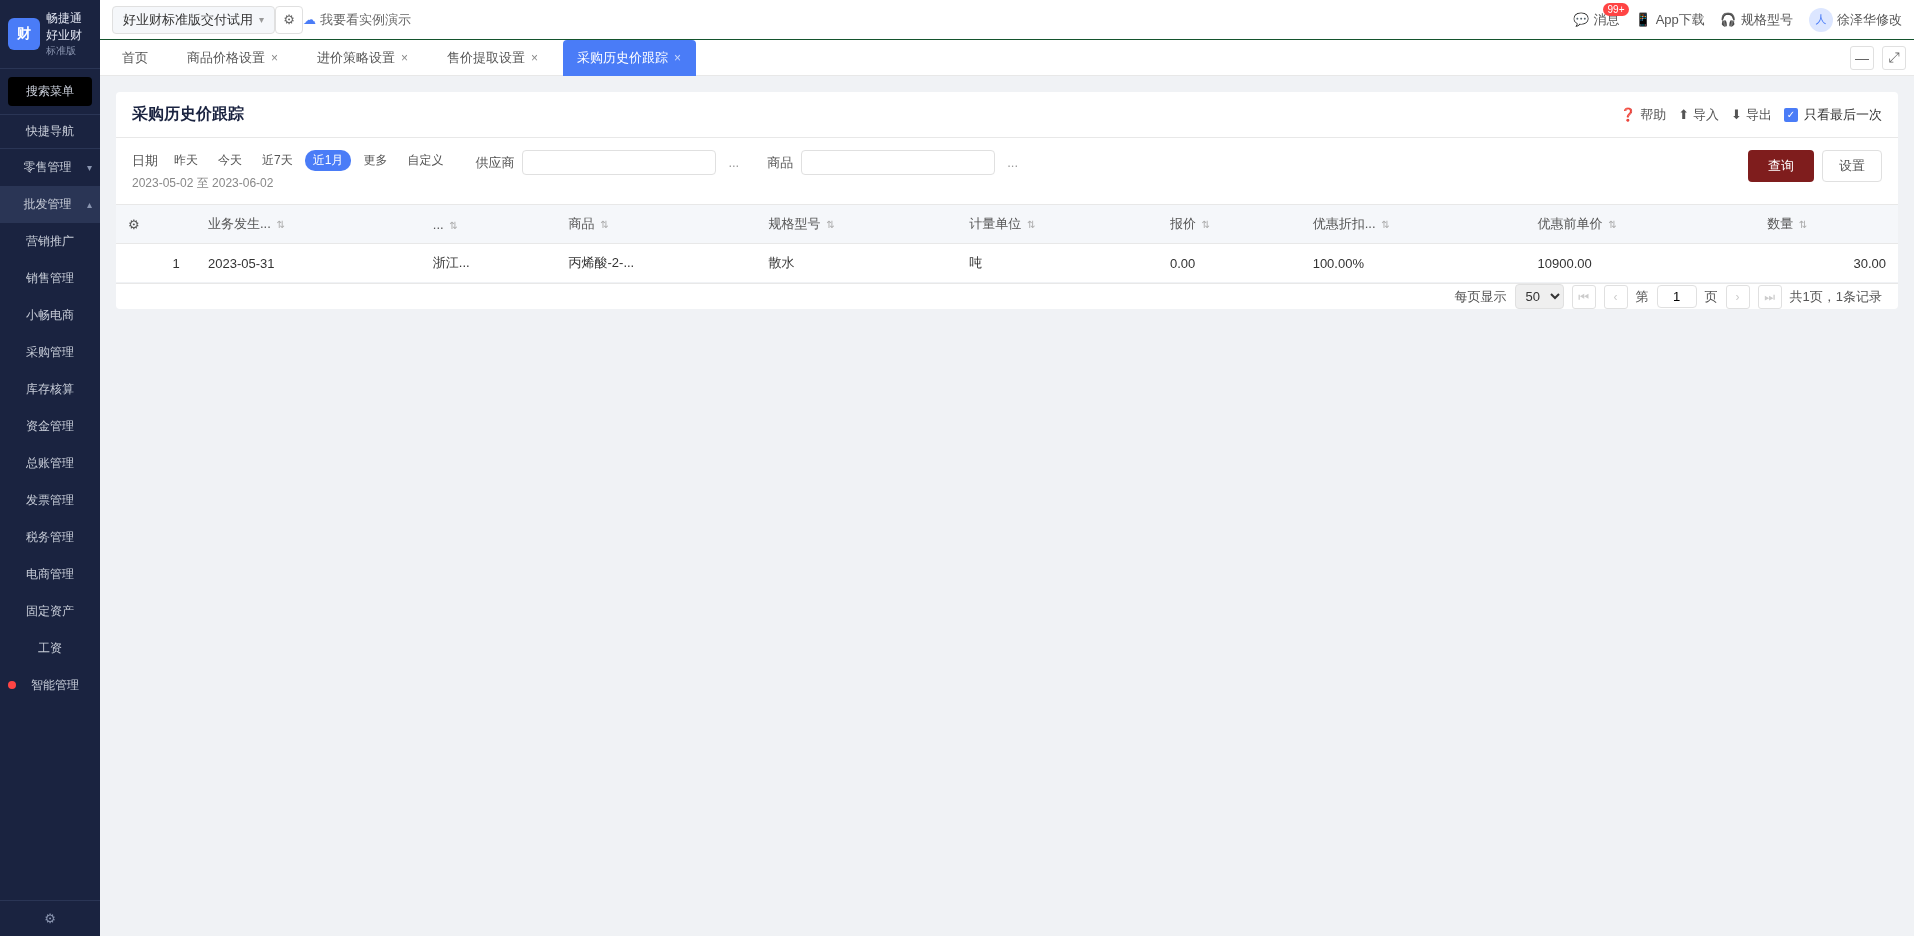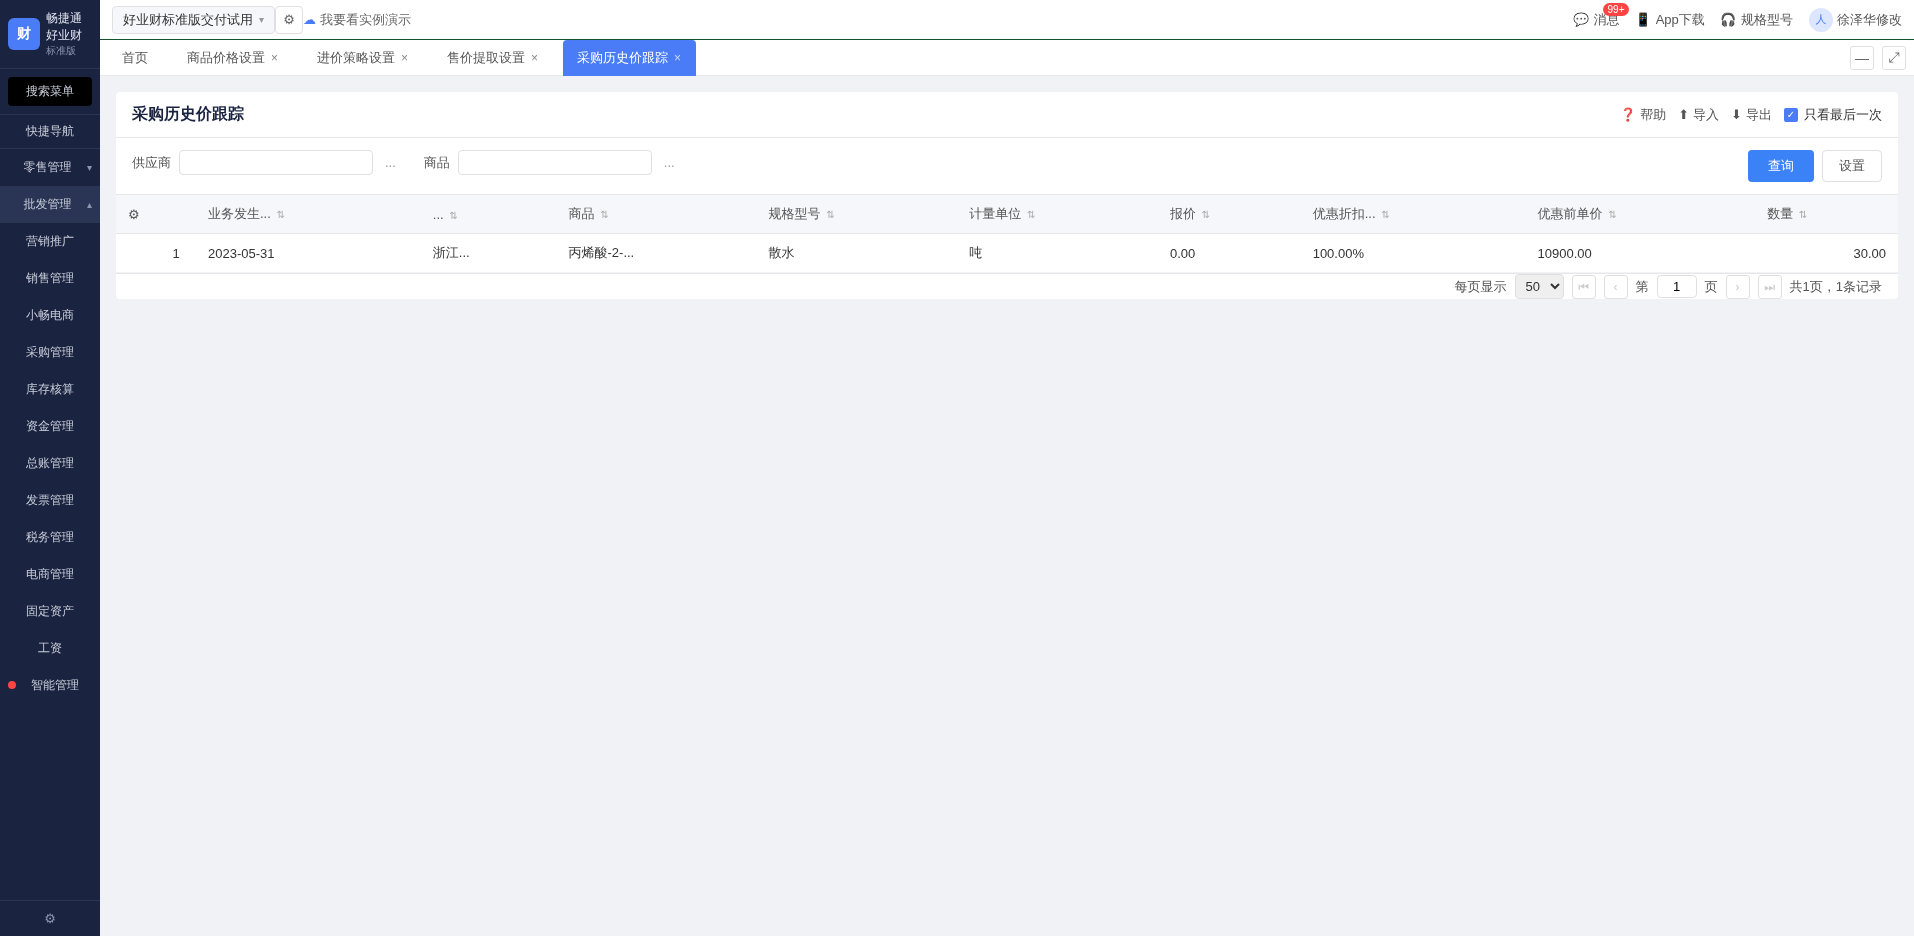--- a/index.html
+++ b/index.html
@@ -66,21 +66,21 @@
     .filter-area { padding: 12px 16px; border-bottom: 1px solid #e8e8e8; display: flex; align-items: center; gap: 16px; flex-wrap: wrap; }
     .filter-group { display: flex; align-items: center; gap: 8px; }
     .filter-label { color: #555; font-size: 13px; white-space: nowrap; }
     .filter-date-options { display: flex; align-items: center; gap: 4px; }
     .date-option { padding: 2px 8px; cursor: pointer; color: #555; font-size: 12px; border-radius: 10px; }
     .date-option.active { background: #4a7cf7; color: white; border-radius: 10px; }
     .date-range { color: #888; font-size: 12px; margin-top: 2px; }
     .filter-input { border: 1px solid #e0e0e0; border-radius: 4px; padding: 4px 8px; font-size: 13px; color: #333; min-width: 180px; outline: none; }
     .filter-dots { color: #999; cursor: pointer; padding: 0 4px; }
     .filter-actions { margin-left: auto; display: flex; gap: 8px; }
-    .btn-query { background: #3b82f6; color: white; border: none; border-radius: 4px; padding: 6px 20px; cursor: pointer; font-size: 13px; }
+    .btn-query { background: #7f1d1d; color: white; border: none; border-radius: 4px; padding: 6px 20px; cursor: pointer; font-size: 13px; }
     .btn-settings { background: #fff; color: #555; border: 1px solid #e0e0e0; border-radius: 4px; padding: 6px 16px; cursor: pointer; font-size: 13px; }
     .filter-row { display: flex; align-items: flex-start; gap: 24px; width: 100%; }
     .filter-col { display: flex; flex-direction: column; gap: 2px; }
 
     
     .table-area { padding: 0; }
     .data-table { width: 100%; border-collapse: collapse; }
     .data-table th { background: #f5f7fa; color: #555; font-weight: 500; font-size: 13px; padding: 10px 12px; text-align: left; border-bottom: 1px solid #e8e8e8; white-space: nowrap; }
     .data-table th .sort-icon { color: #aaa; font-size: 10px; margin-left: 2px; }
     .data-table td { padding: 10px 12px; border-bottom: 1px solid #f0f2f5; font-size: 13px; color: #333; }
@@ -247,20 +247,34 @@
           </div>
           <div class="checkbox-only">
             <div class="checkbox-blue">✓</div>
             <span>只看最后一次</span>
           </div>
         </div>
       </div>
 
       <div class="filter-area">
         <div class="filter-row">
+          <div class="filter-col">
+            <div class="filter-group">
+              <span class="filter-label">日期</span>
+              <div class="filter-date-options">
+                <span class="date-option">昨天</span>
+                <span class="date-option">今天</span>
+                <span class="date-option">近7天</span>
+                <span class="date-option active">近1月</span>
+                <span class="date-option">更多</span>
+                <span class="date-option">自定义</span>
+              </div>
+            </div>
+            <div class="date-range">2023-05-02 至 2023-06-02</div>
+          </div>
 
           <div class="filter-group">
             <span class="filter-label">供应商</span>
             <input class="filter-input" type="text" style="">
             <span class="filter-dots">...</span>
           </div>
 
           <div class="filter-group">
             <span class="filter-label">商品</span>
             <input class="filter-input" type="text" style="">

